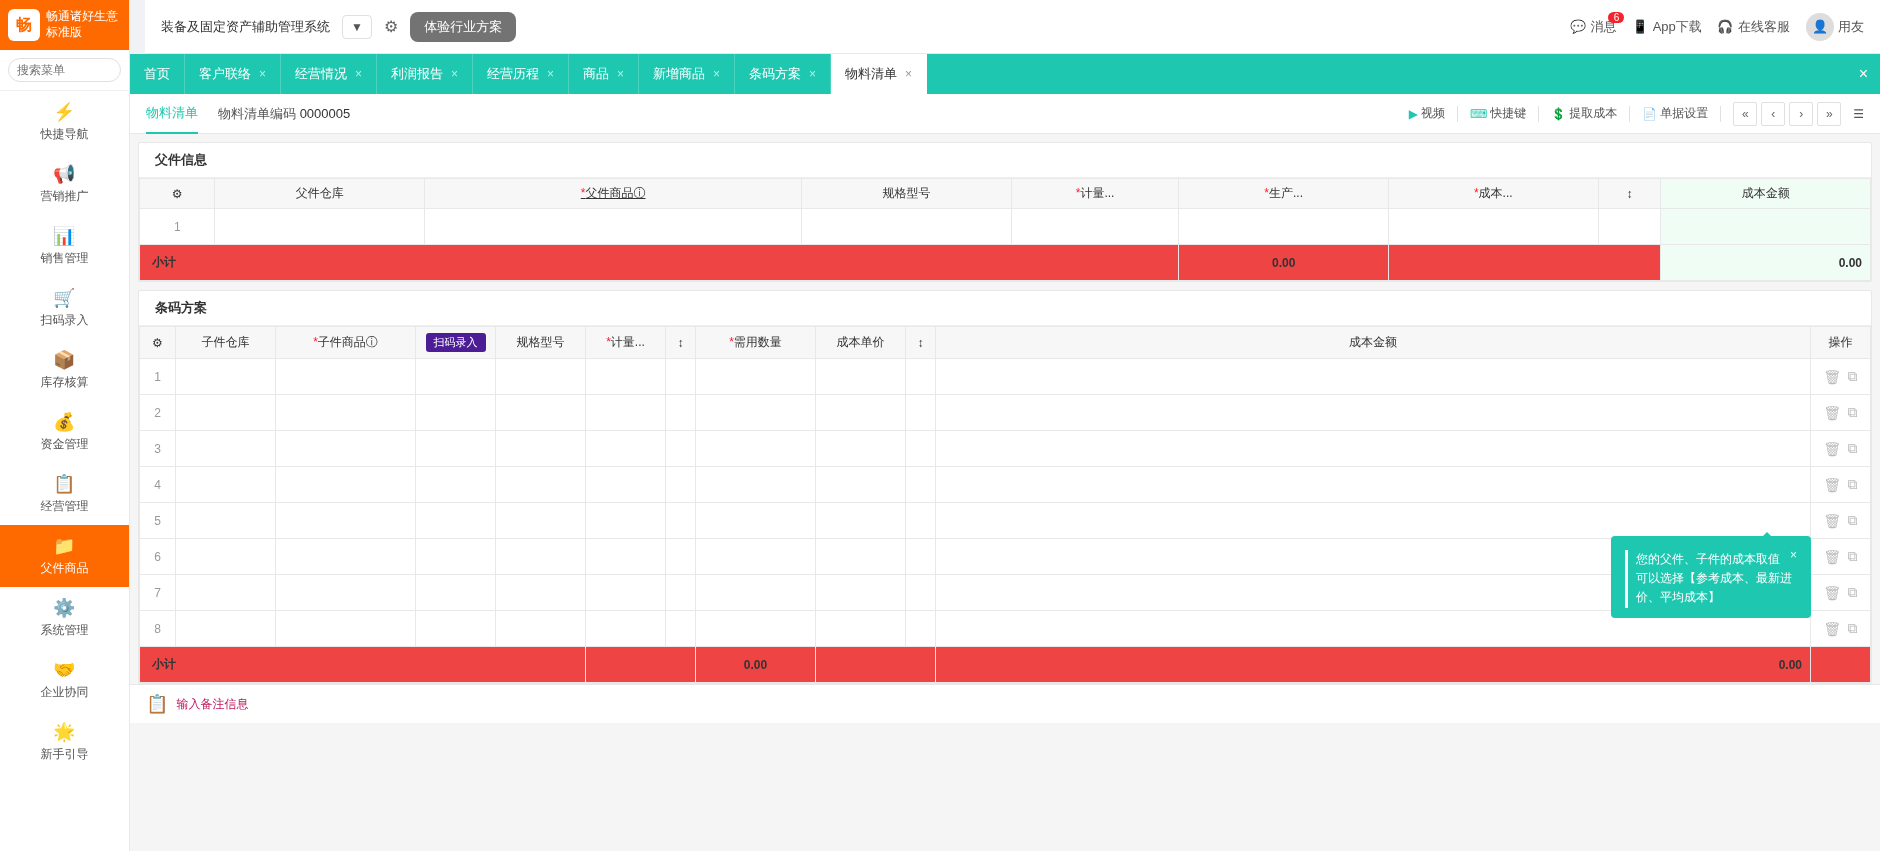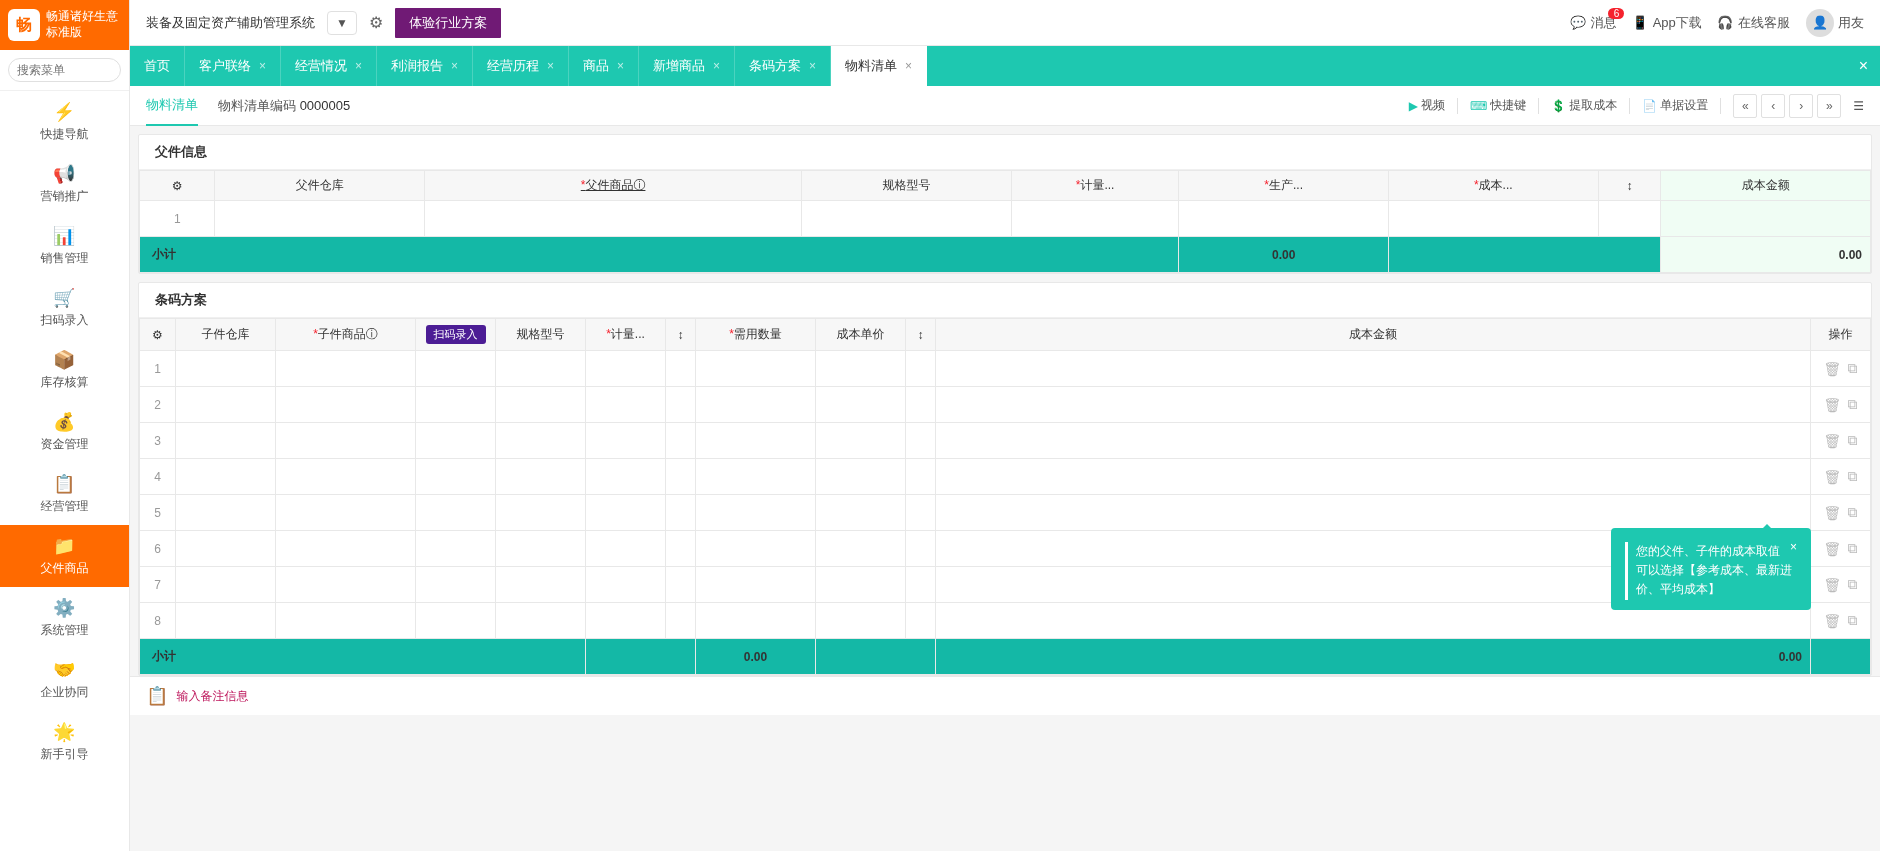--- a/index.html
+++ b/index.html
@@ -63,45 +63,46 @@
     }
     .sidebar-item.active { background: #ff6a00; color: #fff; }
     .sidebar-item .icon { font-size: 18px; }
 
     
     .main { flex: 1; display: flex; flex-direction: column; overflow: hidden; }
 
     
     .topbar {
       background: #fff;
-      height: 46px;
+      height: 54px;
       display: flex;
       align-items: center;
       padding: 0 16px;
       gap: 12px;
       border-bottom: 1px solid #e8e8e8;
+      margin-left: 15px;
     }
     .topbar-title { color: #333; font-size: 13px; }
     .topbar-dropdown {
       border: 1px solid #e0e0e0;
       border-radius: 4px;
       padding: 4px 8px;
       font-size: 12px;
       color: #555;
       cursor: pointer;
       display: flex;
       align-items: center;
       gap: 4px;
     }
     .topbar-gear { color: #666; font-size: 16px; cursor: pointer; }
     .topbar-trial {
-      background: #701a75;
+      background: #737373;
       color: #fff;
       border: none;
-      border-radius: 1px;
+      border-radius: 8px;
       padding: 6px 14px;
       font-size: 13px;
       cursor: pointer;
     }
     .topbar-right { margin-left: auto; display: flex; align-items: center; gap: 16px; color: #555; font-size: 13px; }
     .topbar-right-item { display: flex; align-items: center; gap: 4px; cursor: pointer; position: relative; }
     .badge {
       position: absolute;
       top: -6px;
       right: -8px;
@@ -199,21 +200,21 @@
       text-align: center;
     }
     .data-table td {
       border: 1px solid #e8e8e8;
       padding: 6px 8px;
       color: #333;
       text-align: center;
       height: 36px;
     }
     .data-table .row-num { color: #999; width: 30px; }
-    .subtotal-row td { background: #14b8a6; font-weight: bold; }
+    .subtotal-row td { background: #ef4444; font-weight: bold; }
     .subtotal-label { text-align: left !important; padding-left: 12px !important; color: #666; font-weight: normal; }
 
     .req-star { color: #f5222d; }
 
     
     .action-icons { display: flex; gap: 6px; justify-content: center; align-items: center; }
     .action-icon { color: #bbb; cursor: pointer; font-size: 14px; }
 
     
     .scan-btn {

